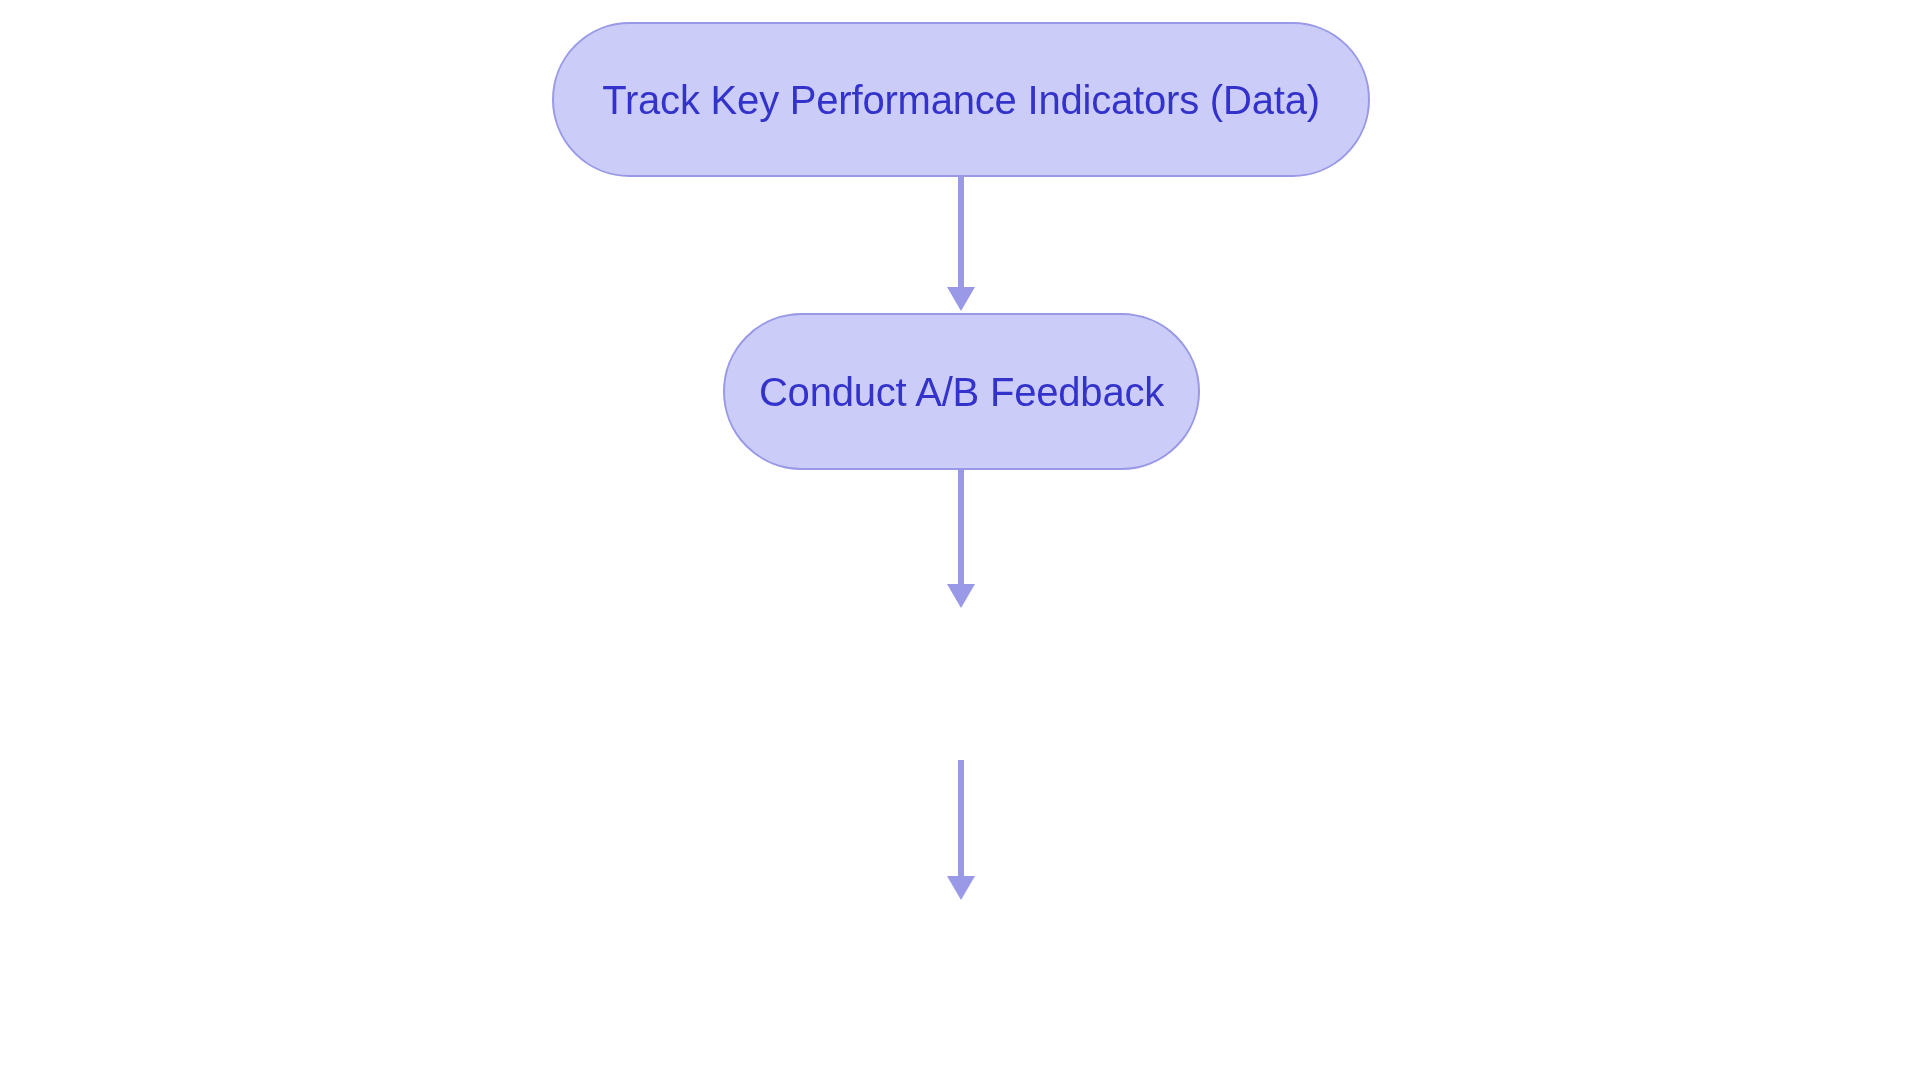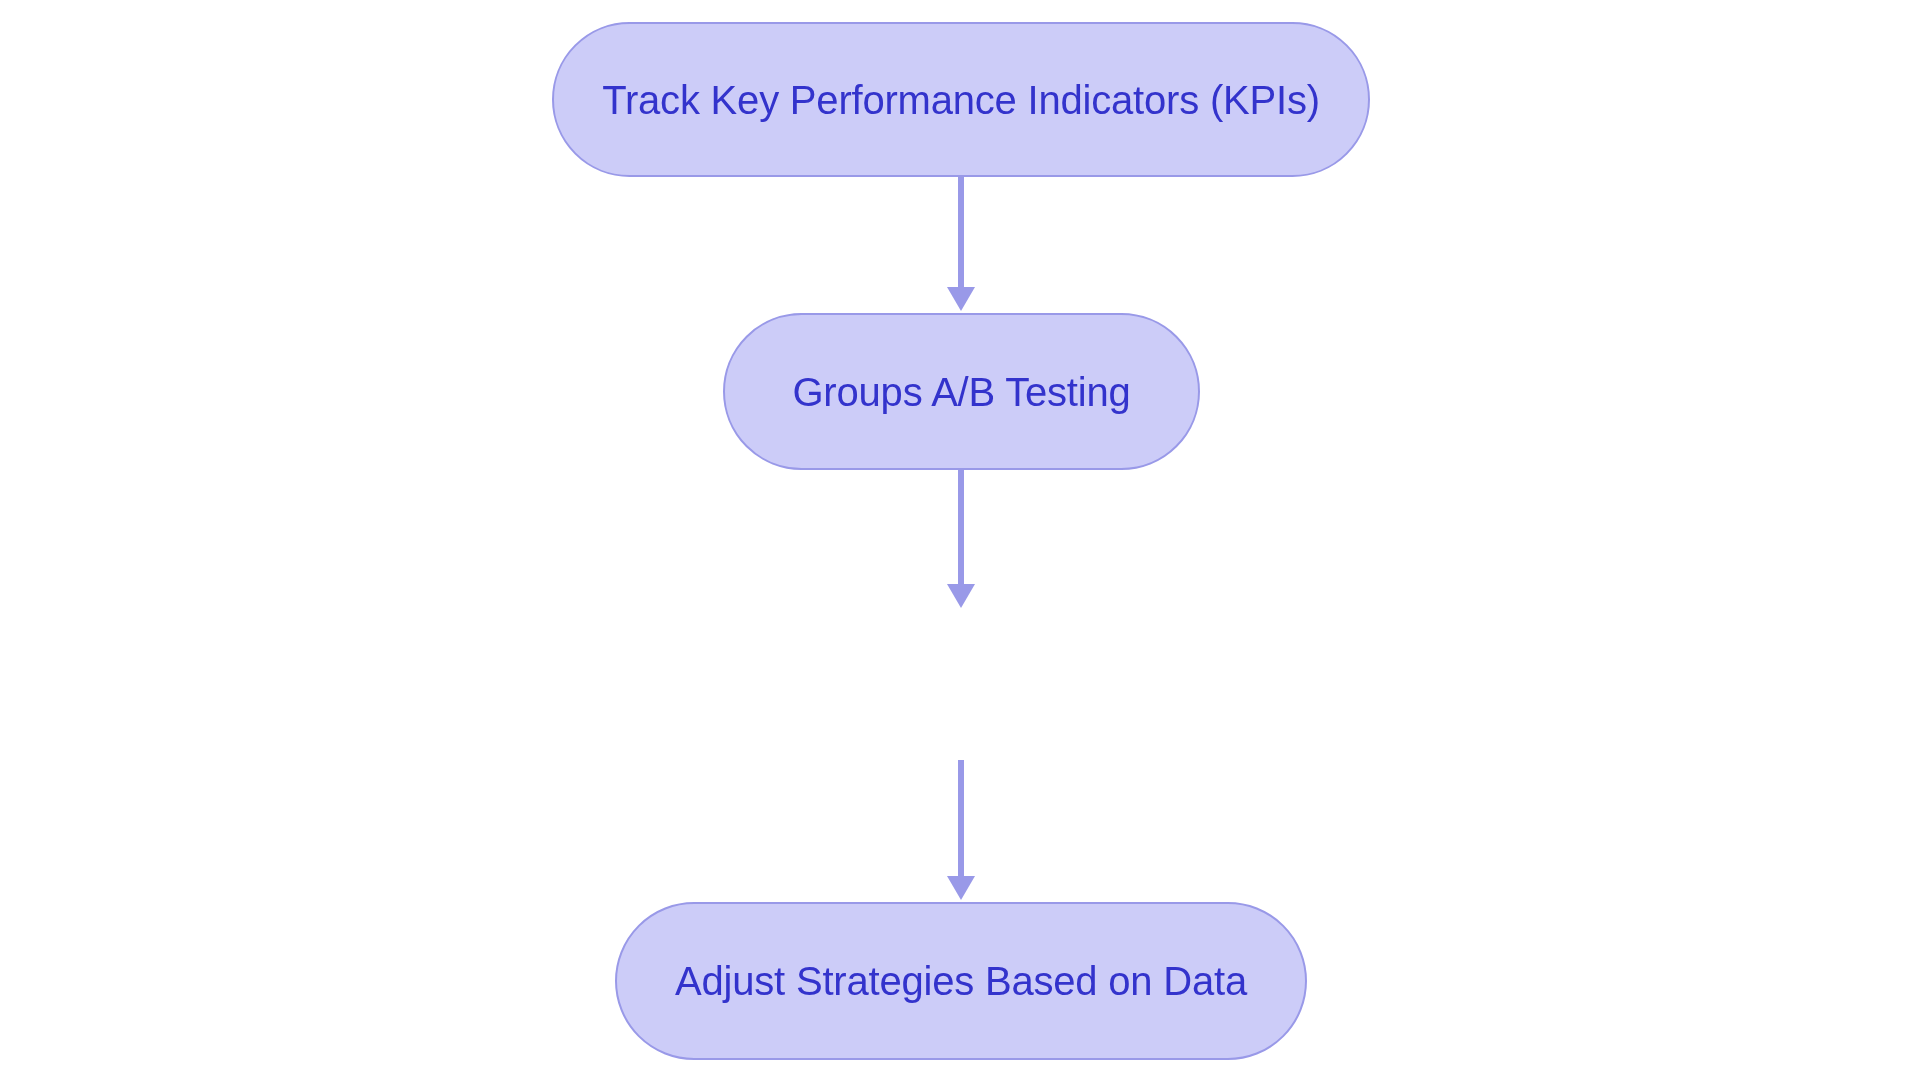--- a/index.html
+++ b/index.html
@@ -86,25 +86,22 @@
       <polygon points="947,584 975,584 961,608" fill="#9999e8"></polygon>
     </g>
 
     <g>
       <line x1="961" y1="760" x2="961" y2="876" stroke="#9999e8" stroke-width="6"></line>
       <polygon points="947,876 975,876 961,900" fill="#9999e8"></polygon>
     </g>
   </svg>
 
   <div class="node" id="node-0">
-    <span class="node-label">Track Key Performance Indicators (KPIs)</span>
+    <span class="node-label">Track Key Performance Indicators (Data)</span>
   </div>
 
   <div class="node" id="node-1">
-    <span class="node-label">Groups A/B Testing</span>
+    <span class="node-label">Conduct A/B Feedback</span>
   </div>
 
 
-  <div class="node" id="node-3">
-    <span class="node-label">Adjust Strategies Based on Data</span>
-  </div>
 
 </div>
 
 </body></html>

